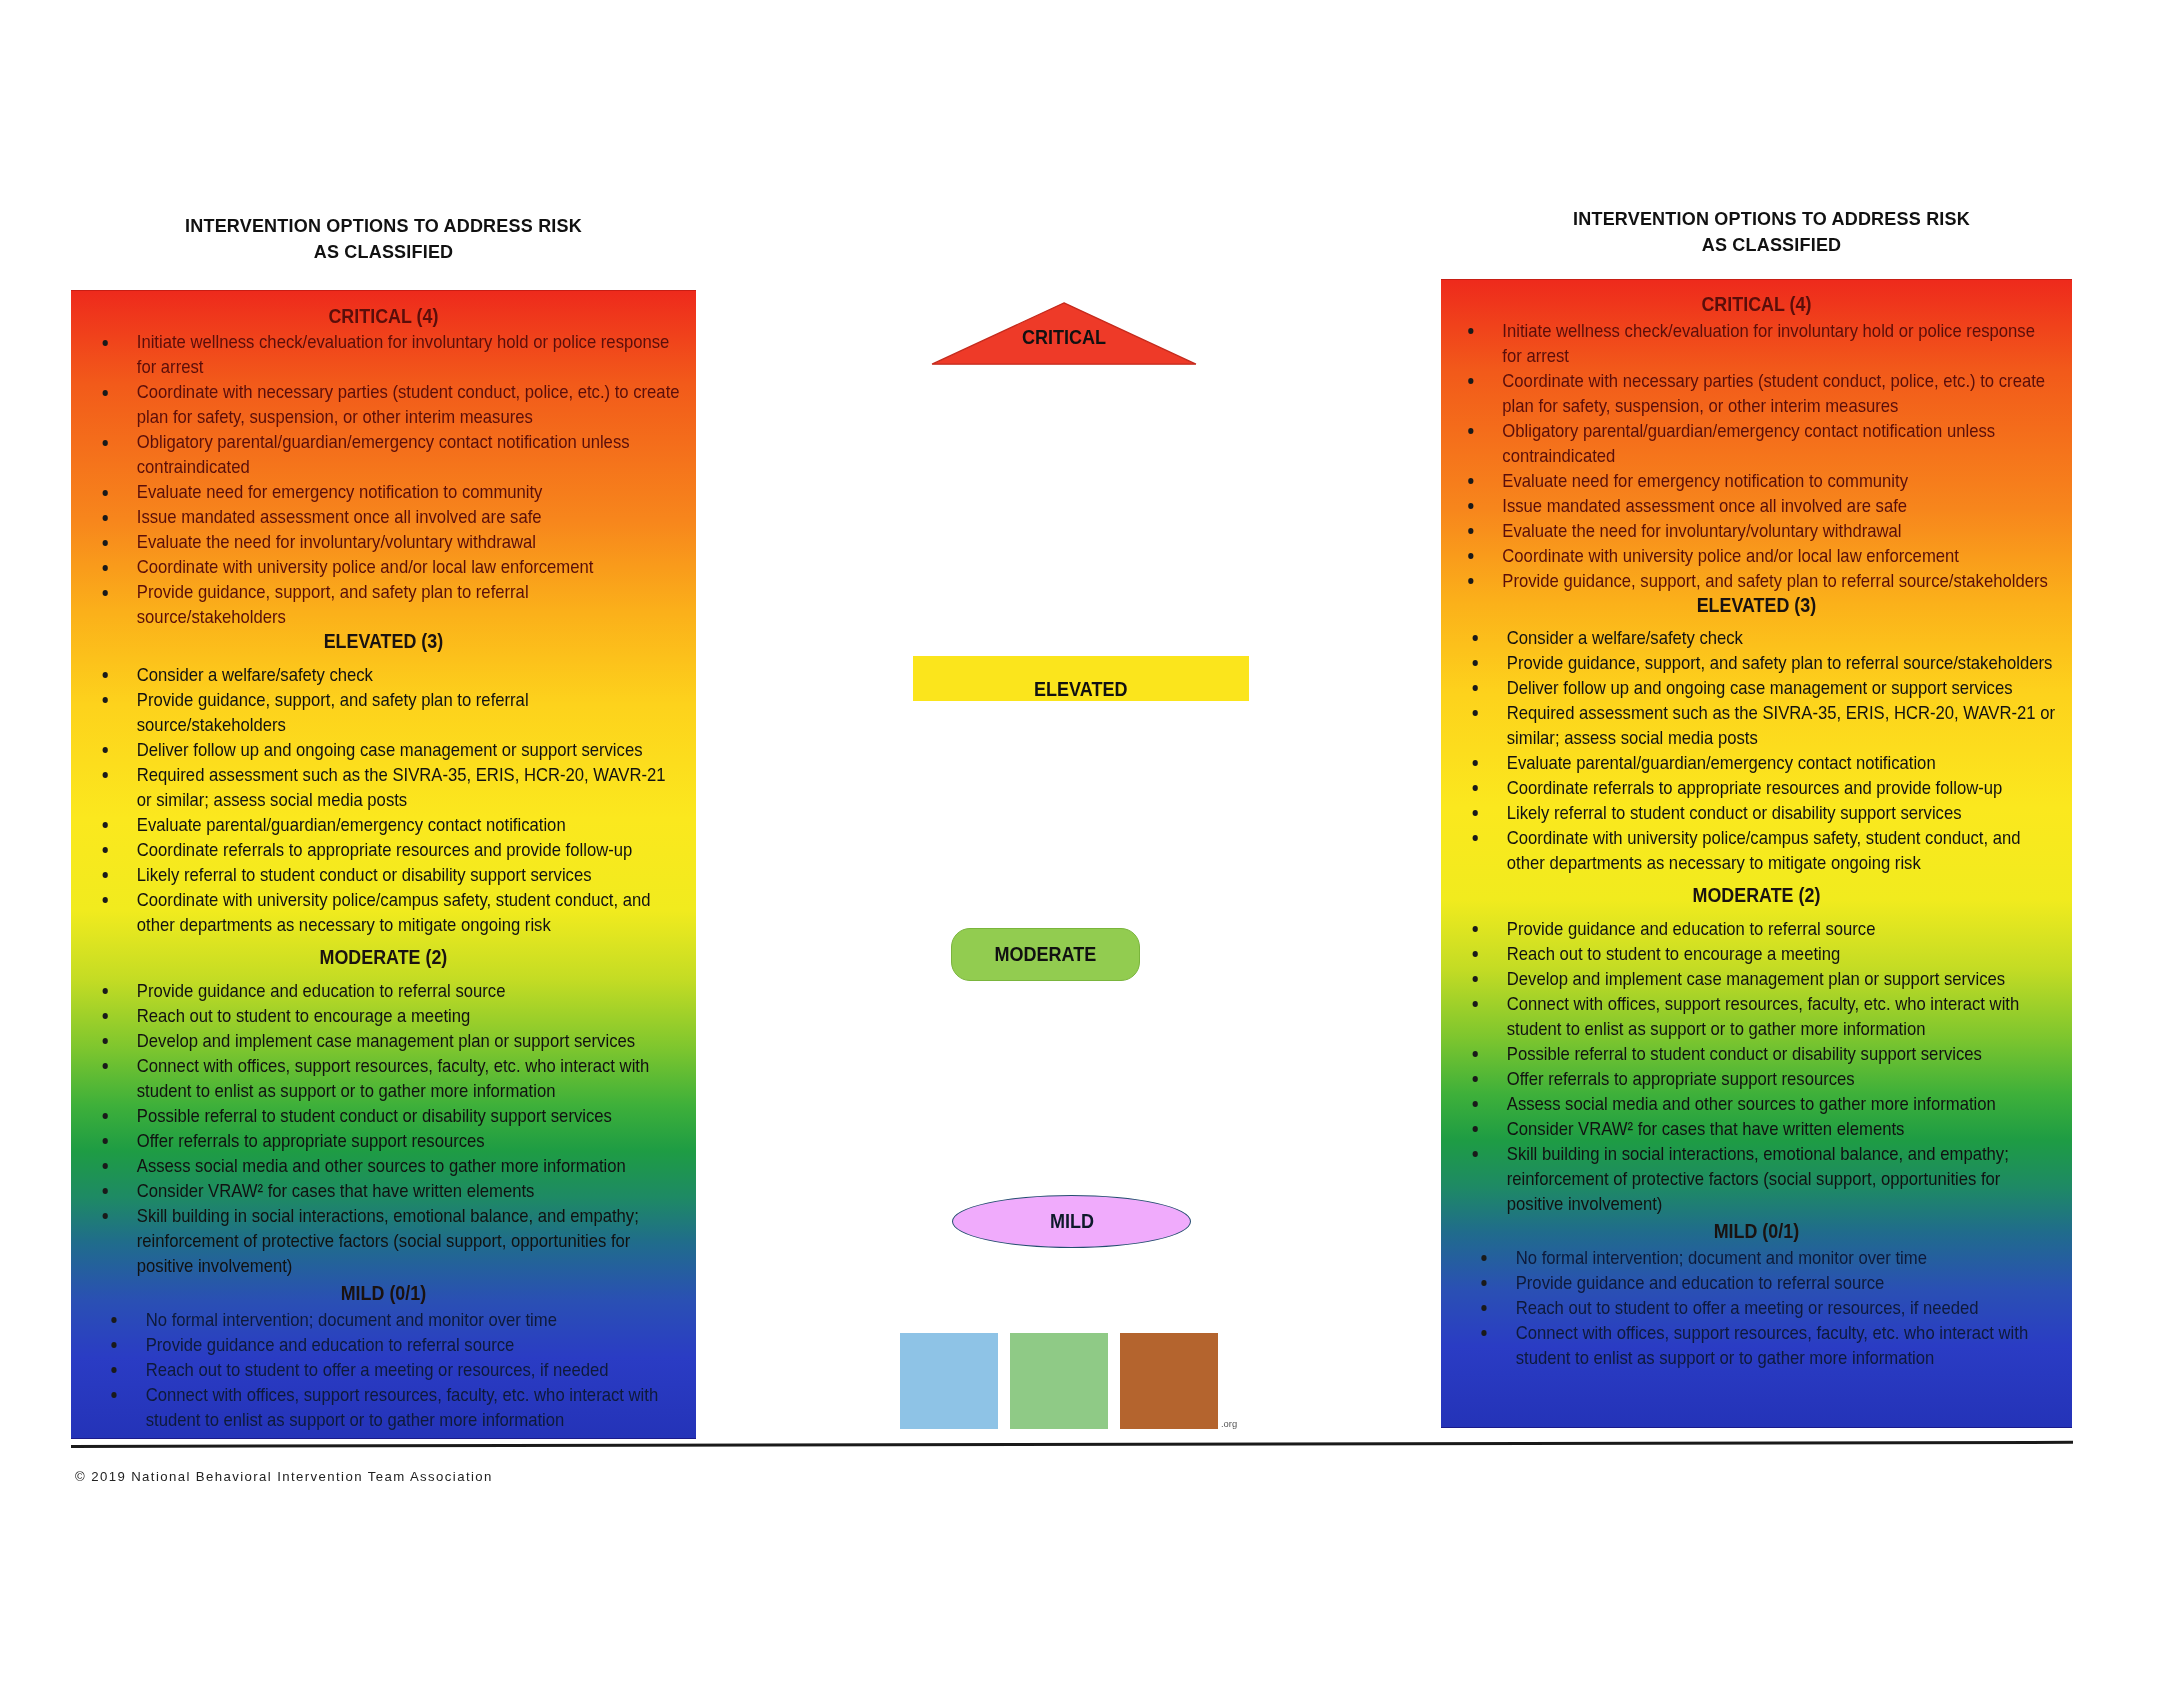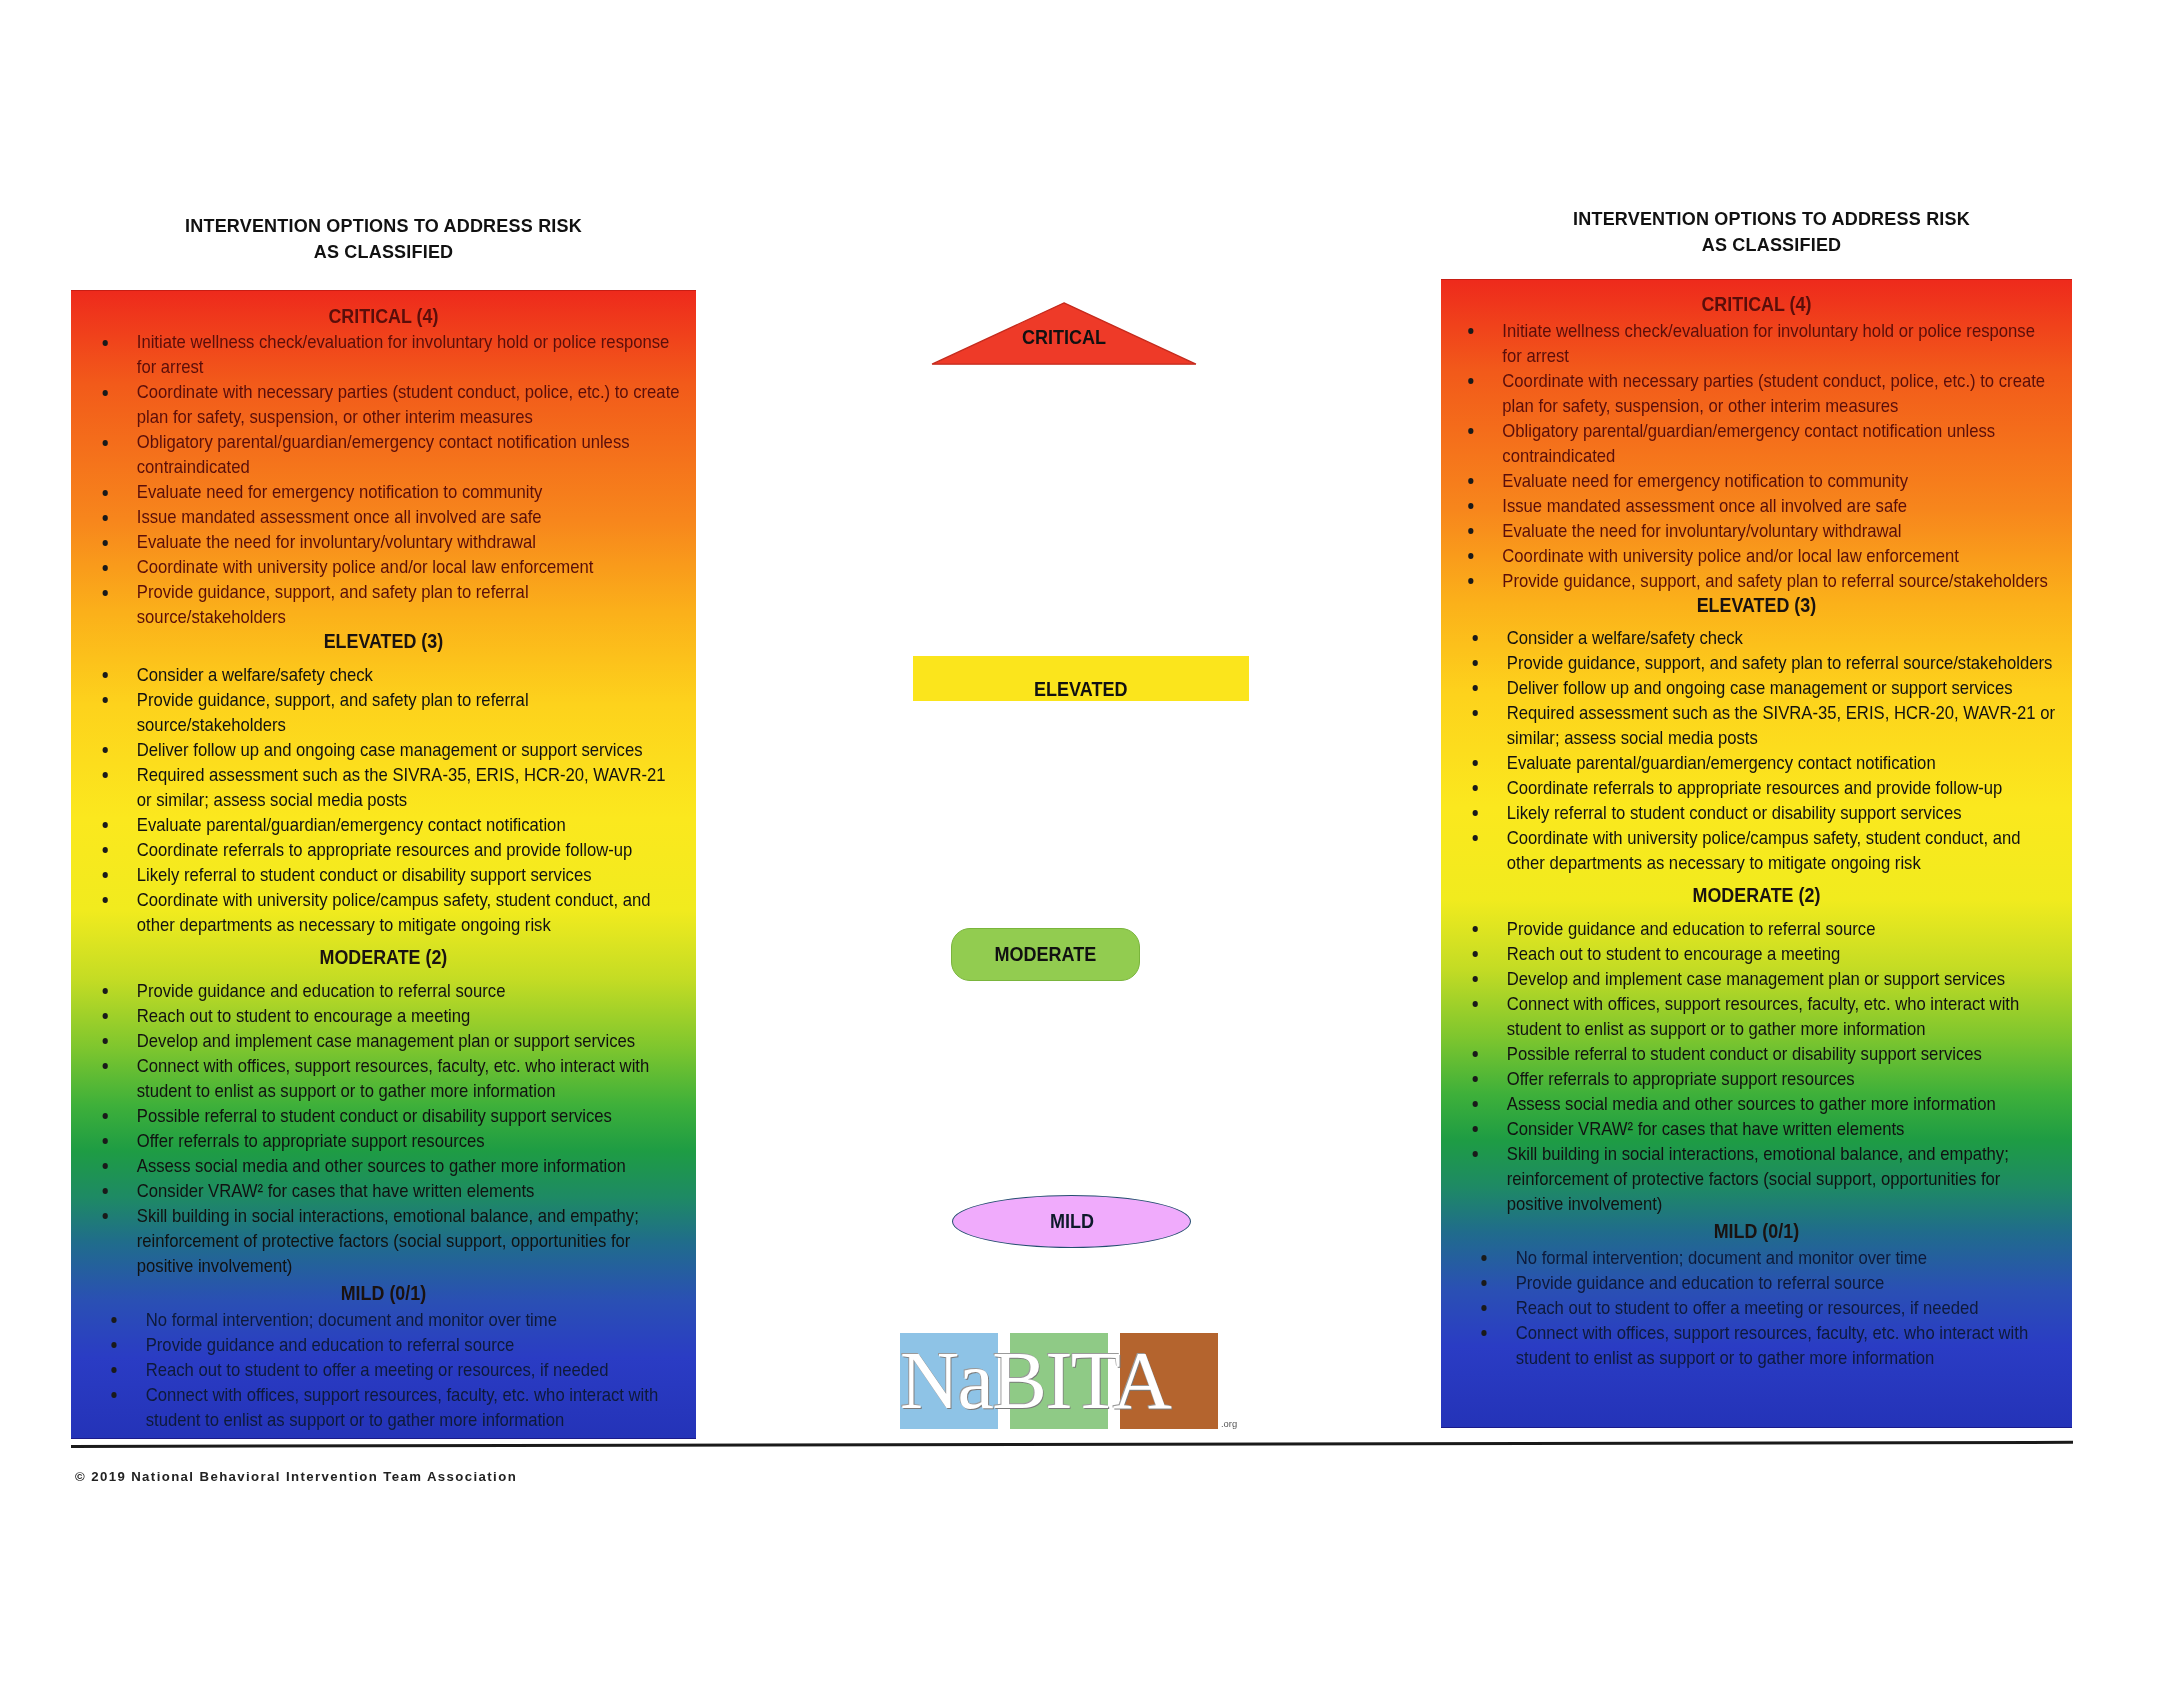--- a/index.html
+++ b/index.html
@@ -115,21 +115,20 @@
     background: #1a1a1a;
     transform: rotate(-0.12deg);
     transform-origin: left center;
   }
   .footer {
     position: absolute;
     left: 75px; top: 1469px;
     font-size: 13.2px;
     letter-spacing: 1.4px;
     color: #222;
-    font-weight: bold;
   }
 </style>
 </head>
 <body>
 
 <div class="title" style="left:128px; top:213px; width:511px;">
   <span>INTERVENTION OPTIONS TO ADDRESS RISK</span>
   <span>AS CLASSIFIED</span>
 </div>
 
@@ -195,21 +194,20 @@
 </div>
 
 <div class="shape" style="left:952px; top:1195px; width:239px; height:53px; background:#f0abfc; border:1.7px solid #244e70; border-radius:50%;">
   <span class="shape-label" style="color:#0e1a2a;">MILD</span>
 </div>
 
 <div class="logo">
   <div class="sq" style="left:0; background:#8ec3e6;"></div>
   <div class="sq" style="left:110px; background:#8fca86;"></div>
   <div class="sq" style="left:220px; background:#b4642e;"></div>
-  <div class="letters">NaBITA</div>
   <div class="org">.org</div>
 </div>
 
 <div class="title" style="left:1516px; top:206px; width:511px;">
   <span>INTERVENTION OPTIONS TO ADDRESS RISK</span>
   <span>AS CLASSIFIED</span>
 </div>
 
 <div class="panel" style="left:1441px; top:279px; width:631px; height:1149px;">
   <div class="panel-inner" style="padding-top:12px;">

